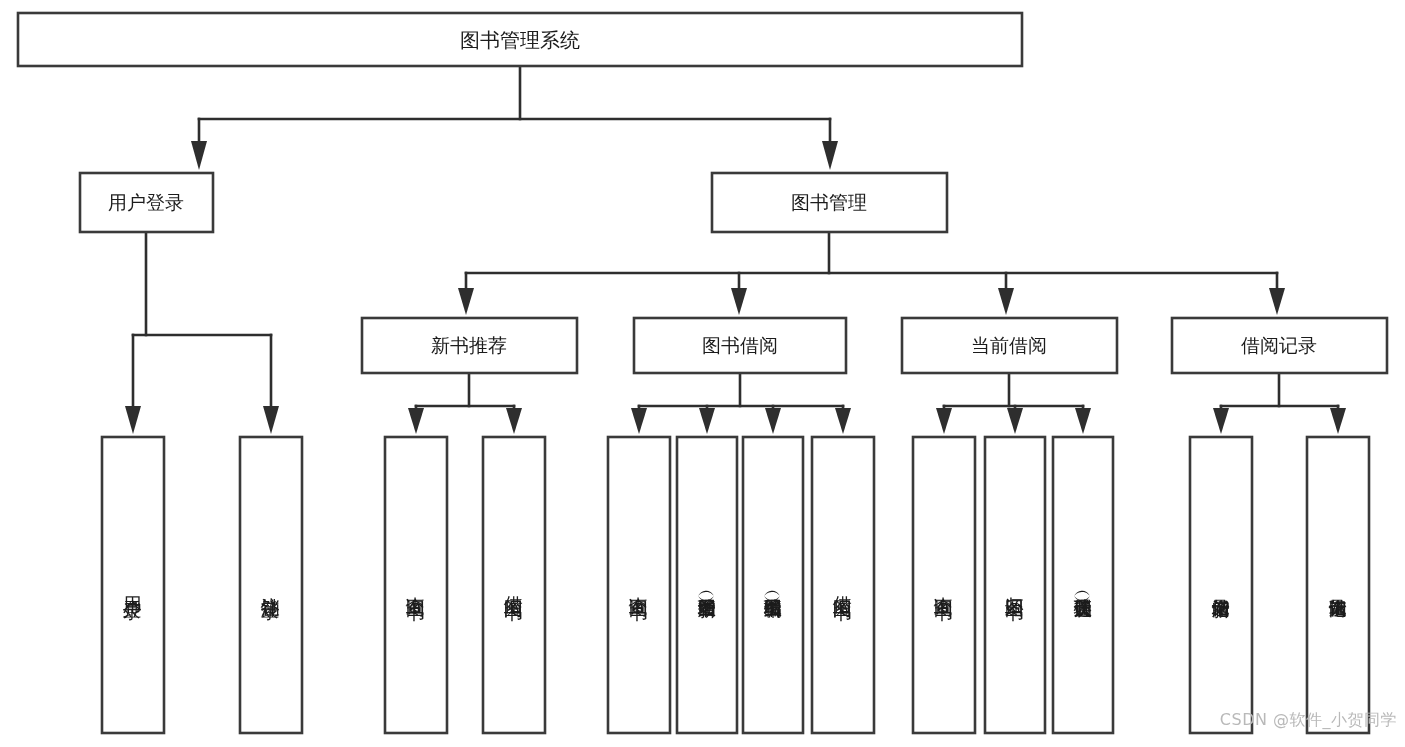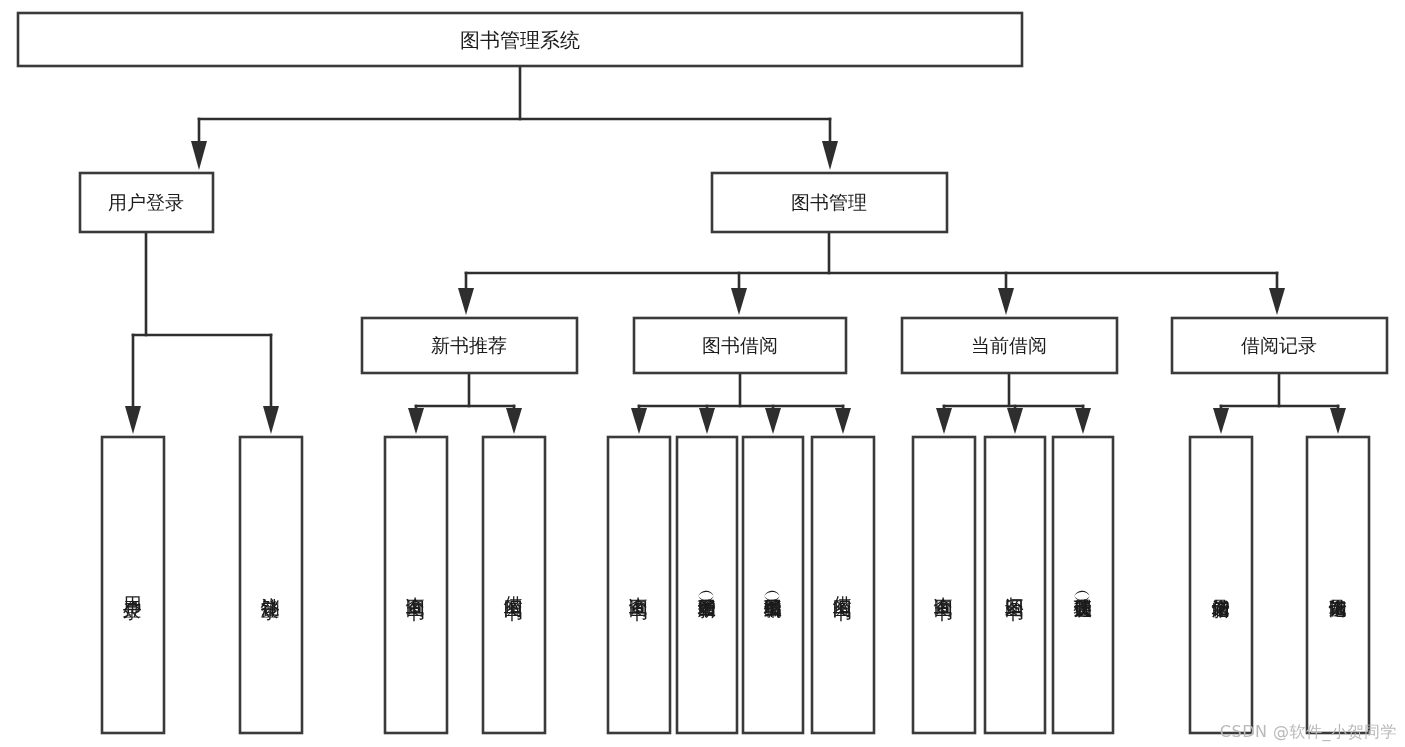--- a/index.html
+++ b/index.html
@@ -69,21 +69,21 @@
     display: flex;
     align-items: center;
     justify-content: center;
     text-align: center;
     white-space: nowrap;
     pointer-events: none;
   }
   #watermark {
     position: absolute;
     right: 8px;
-    bottom: 4px;
+    bottom: 16px;
     font-family: "DejaVu Sans", "Liberation Sans", sans-serif;
     font-size: 16px;
     color: #b9b9b9;
     letter-spacing: 0.5px;
     user-select: none;
     white-space: nowrap;
   }
 </style>
 </head>
 <body>

